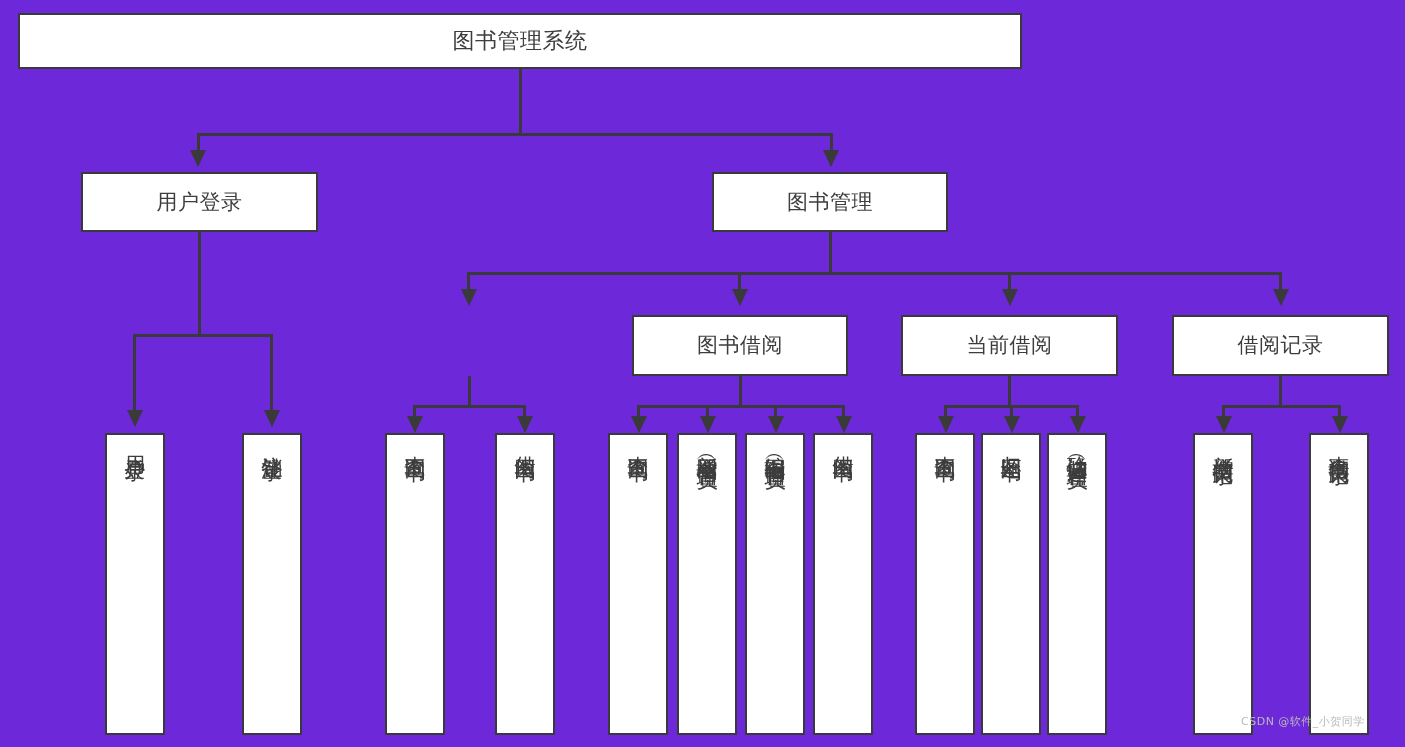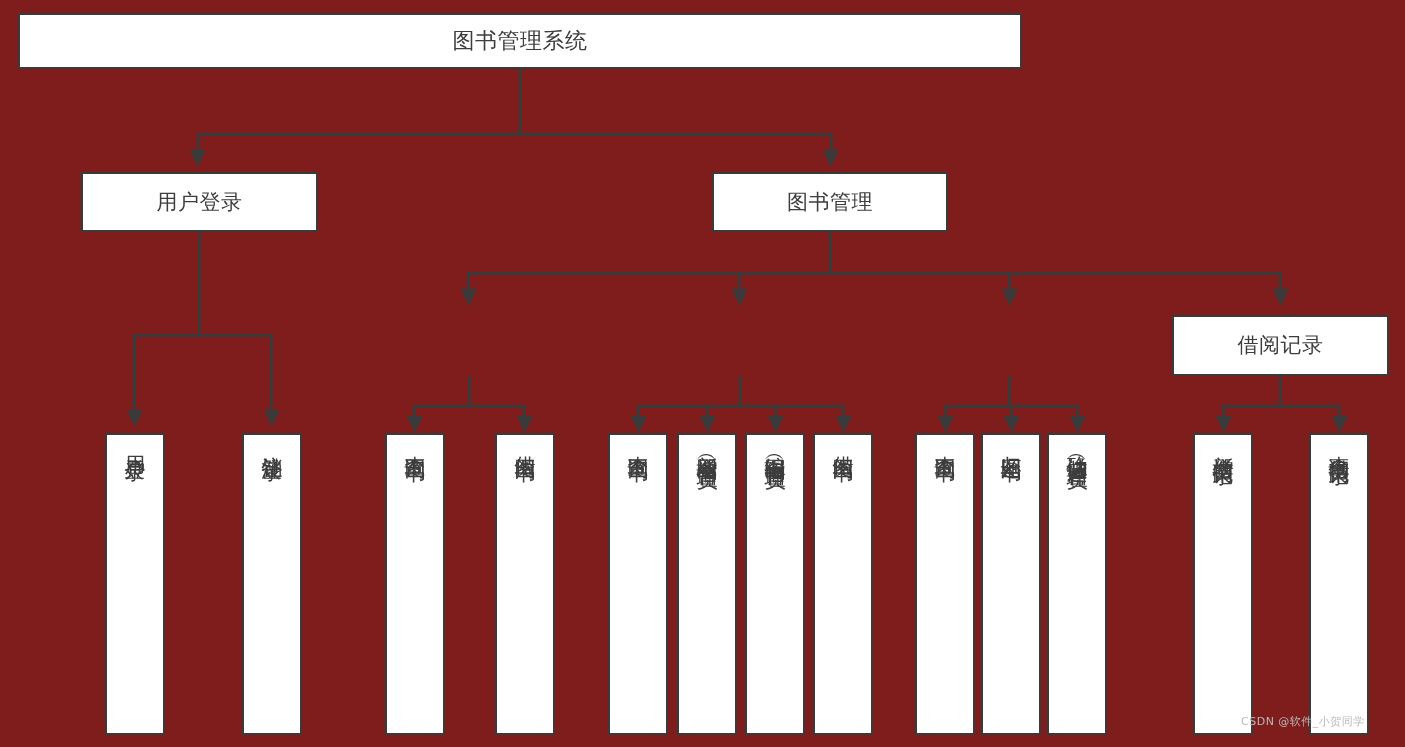--- a/index.html
+++ b/index.html
@@ -7,21 +7,21 @@
     padding: 0;
     background: #ffffff;
   }
   body {
     font-family: "DejaVu Sans", "Liberation Sans", sans-serif;
   }
   #canvas {
     position: relative;
     width: 1405px;
     height: 747px;
-    background: #7f1d1d;
+    background: #6d28d9;
     overflow: hidden;
   }
   .node {
     position: absolute;
     box-sizing: border-box;
     border: 2.5px solid #3a3a3a;
     background: #ffffff;
     color: #3d3d3d;
     display: flex;
     align-items: center;
@@ -112,20 +112,26 @@
   <div class="edge h" style="left:467px; top:272px; width:812px; height:2.5px;"></div>
   <div class="edge v" style="left:467px; top:272px; width:2.5px; height:20px;"></div>
   <div class="arrow" style="left:461px; top:289px;"></div>
   <div class="edge v" style="left:738px; top:272px; width:2.5px; height:20px;"></div>
   <div class="arrow" style="left:732px; top:289px;"></div>
   <div class="edge v" style="left:1008px; top:272px; width:2.5px; height:20px;"></div>
   <div class="arrow" style="left:1002px; top:289px;"></div>
   <div class="edge v" style="left:1279px; top:272px; width:2.5px; height:20px;"></div>
   <div class="arrow" style="left:1273px; top:289px;"></div>
 
+  <div class="node horiz" style="left:632px; top:315px; width:216px; height:61px;">
+    <span class="label">图书借阅</span>
+  </div>
+  <div class="node horiz" style="left:901px; top:315px; width:217px; height:61px;">
+    <span class="label">当前借阅</span>
+  </div>
   <div class="node horiz" style="left:1172px; top:315px; width:217px; height:61px;text-align:right;">
     <span class="label">借阅记录</span>
   </div>
 
   <div class="edge v" style="left:468px; top:376px; width:2.5px; height:31px;"></div>
   <div class="edge h" style="left:413px; top:405px; width:112px; height:2.5px;"></div>
   <div class="edge v" style="left:413px; top:405px; width:2.5px; height:14px;"></div>
   <div class="arrow" style="left:407px; top:416px;"></div>
   <div class="edge v" style="left:523px; top:405px; width:2.5px; height:14px;"></div>
   <div class="arrow" style="left:517px; top:416px;"></div>

